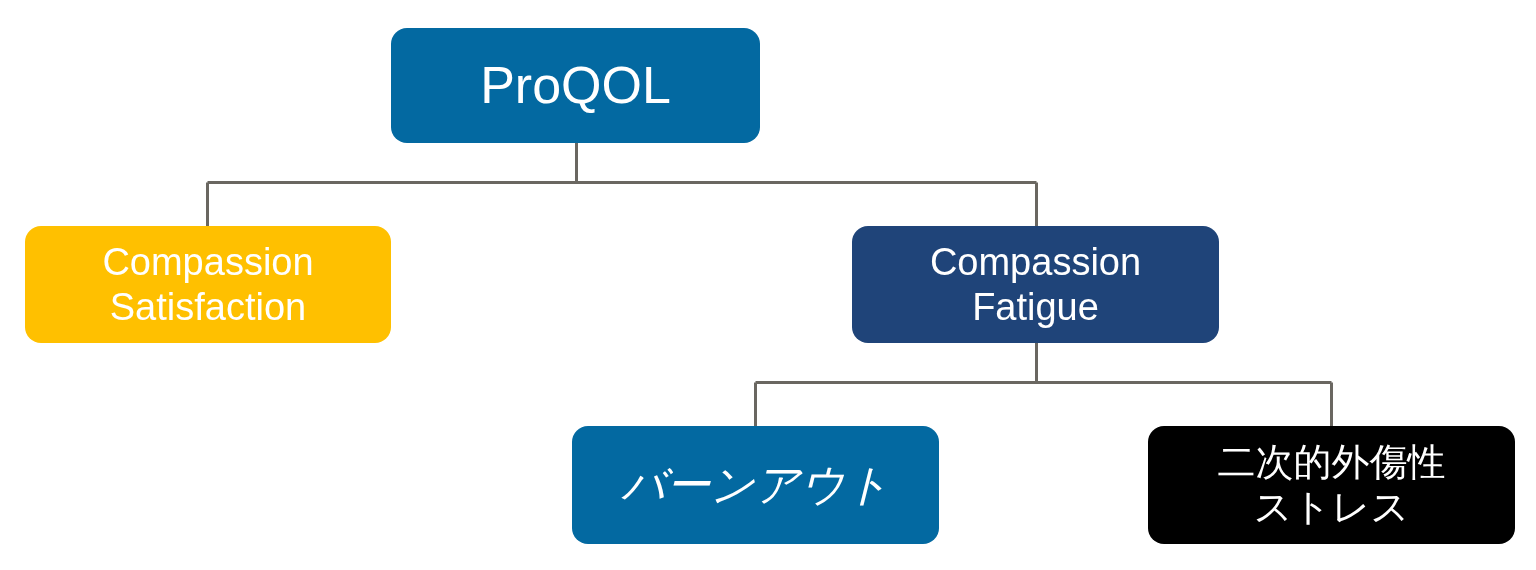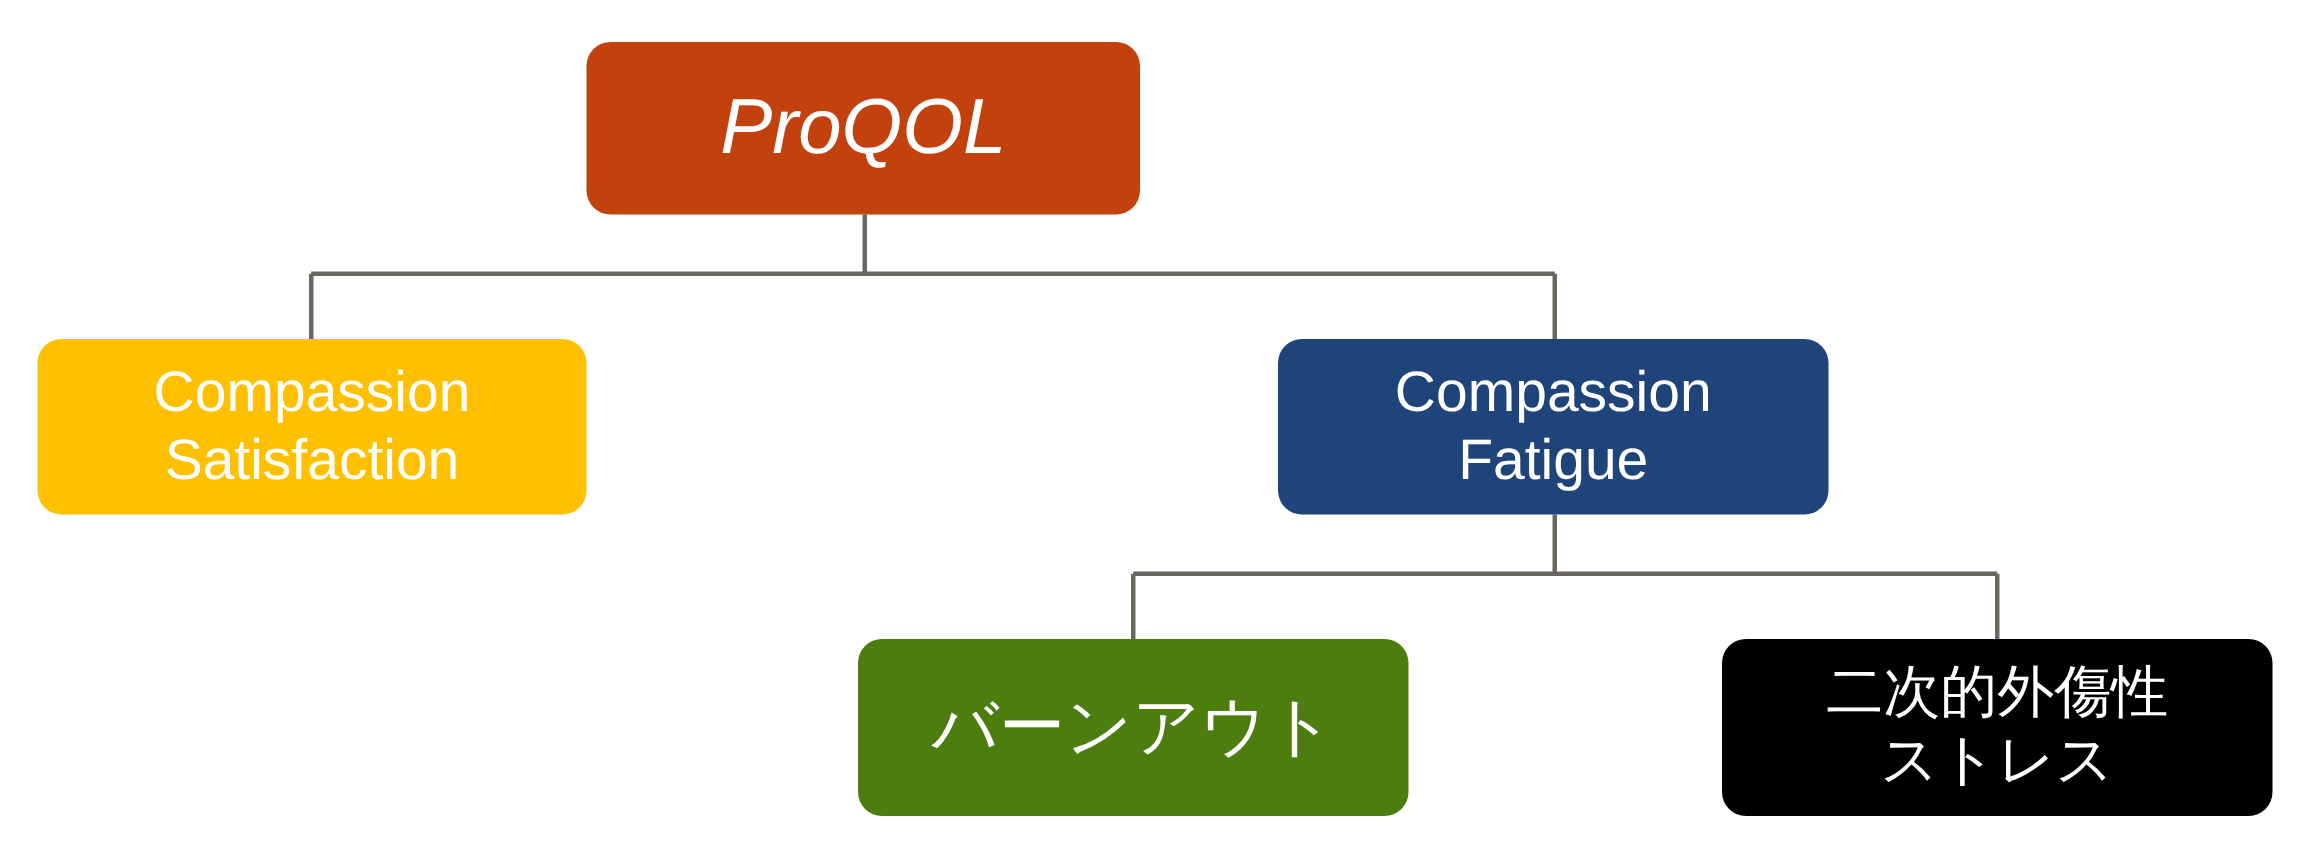--- a/index.html
+++ b/index.html
@@ -105,35 +105,35 @@
       <path d="M 1036.5 343 L 1036.5 382.5"></path>
 
       <path d="M 755.5 382.5 L 1331.5 382.5"></path>
 
       <path d="M 755.5 382.5 L 755.5 426"></path>
 
       <path d="M 1331.5 382.5 L 1331.5 426"></path>
     </g>
   </svg>
 
-  <div class="node" id="node-proqol" style="background-color: #c2410c; color: rgb(255, 255, 255); font-style: italic;">
+  <div class="node" id="node-proqol" style="background-color: #0369a1; color: rgb(255, 255, 255);">
     <span class="node-label">ProQOL</span>
   </div>
 
   <div class="node" id="node-compassion-satisfaction" style="background-color: rgb(255, 192, 0); color: rgb(255, 255, 255);">
     <span class="node-label">Compassion
 Satisfaction</span>
   </div>
 
   <div class="node" id="node-compassion-fatigue" style="background-color: rgb(31, 68, 121); color: rgb(255, 255, 255);">
     <span class="node-label">Compassion
 Fatigue</span>
   </div>
 
-  <div class="node" id="node-burnout" style="background-color: #4d7c0f; color: rgb(255, 255, 255);">
+  <div class="node" id="node-burnout" style="background-color: #0369a1; color: rgb(255, 255, 255); font-style: italic;">
     <span class="node-label">バーンアウト</span>
   </div>
 
   <div class="node" id="node-secondary-traumatic-stress" style="background-color: #000000; color: rgb(255, 255, 255);">
     <span class="node-label">二次的外傷性
 ストレス</span>
   </div>
 
 </div>
 

